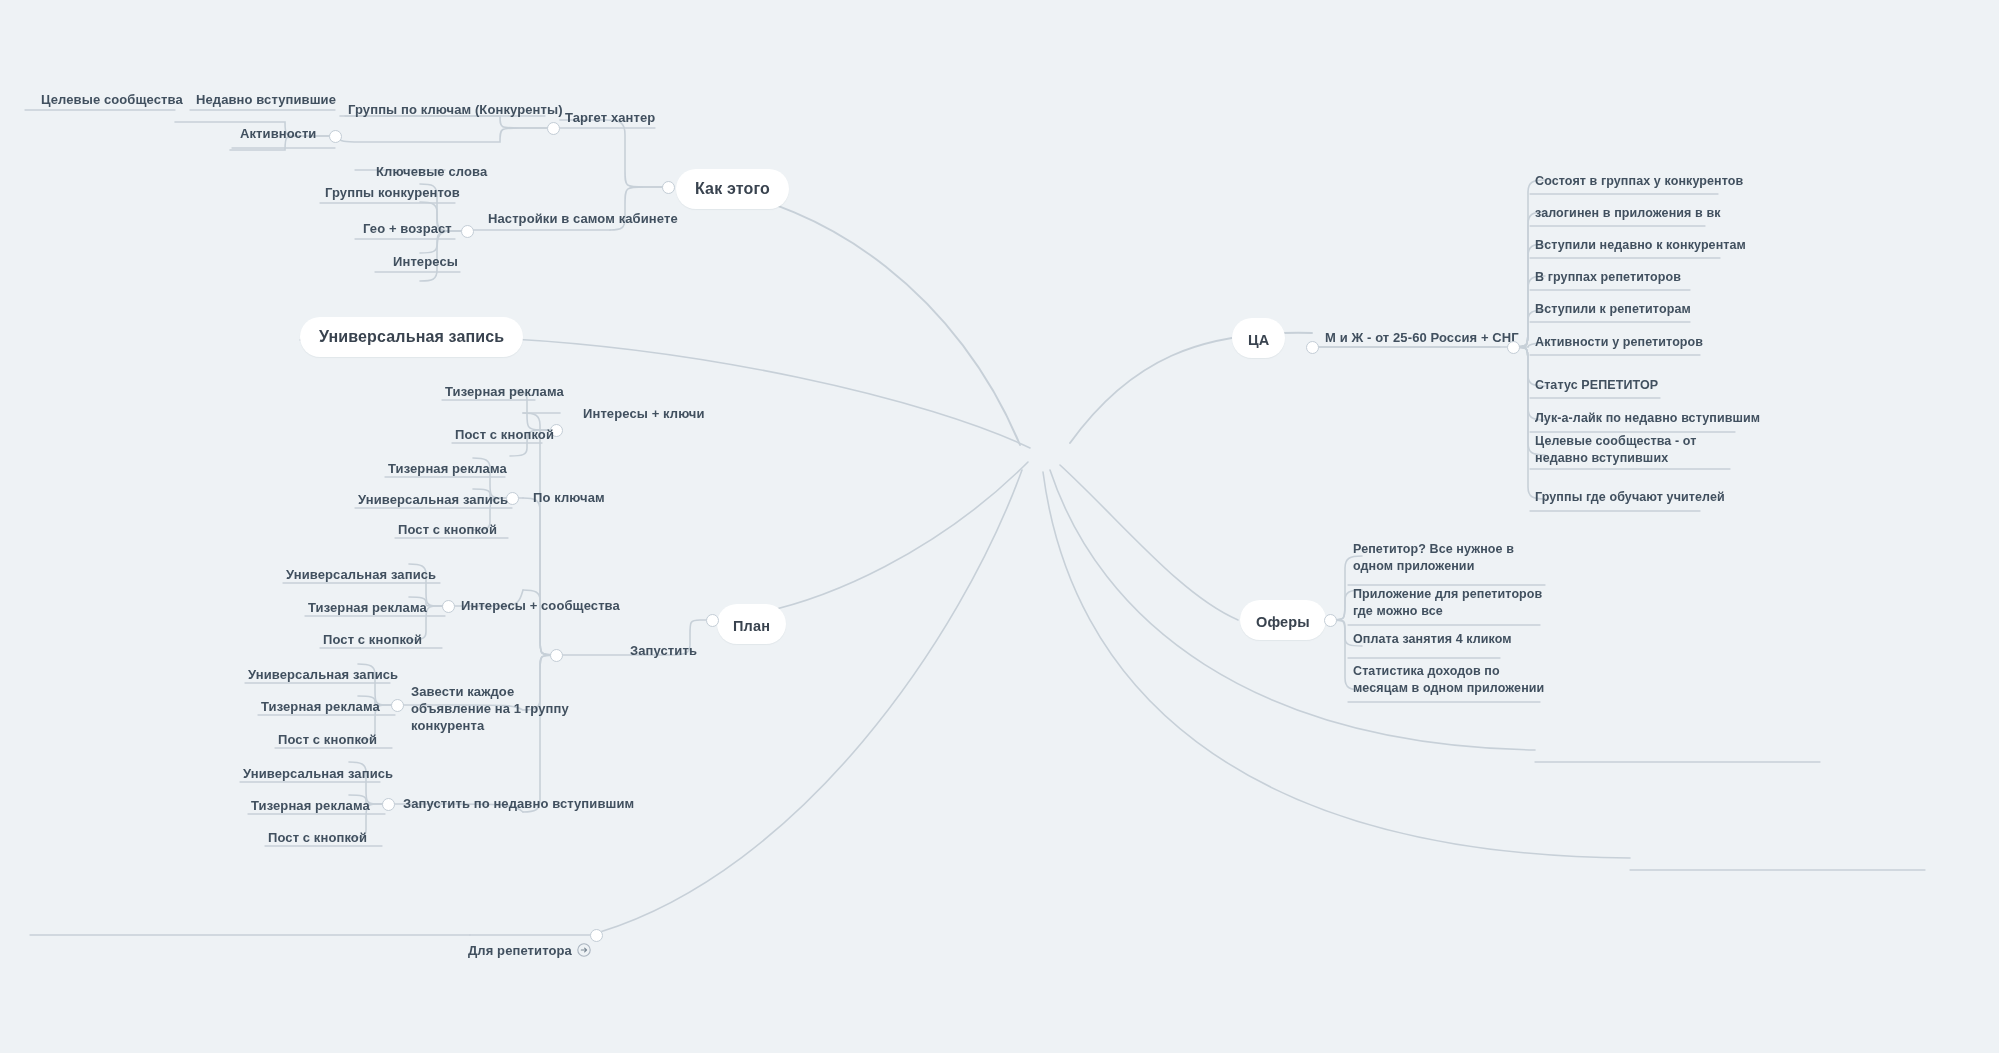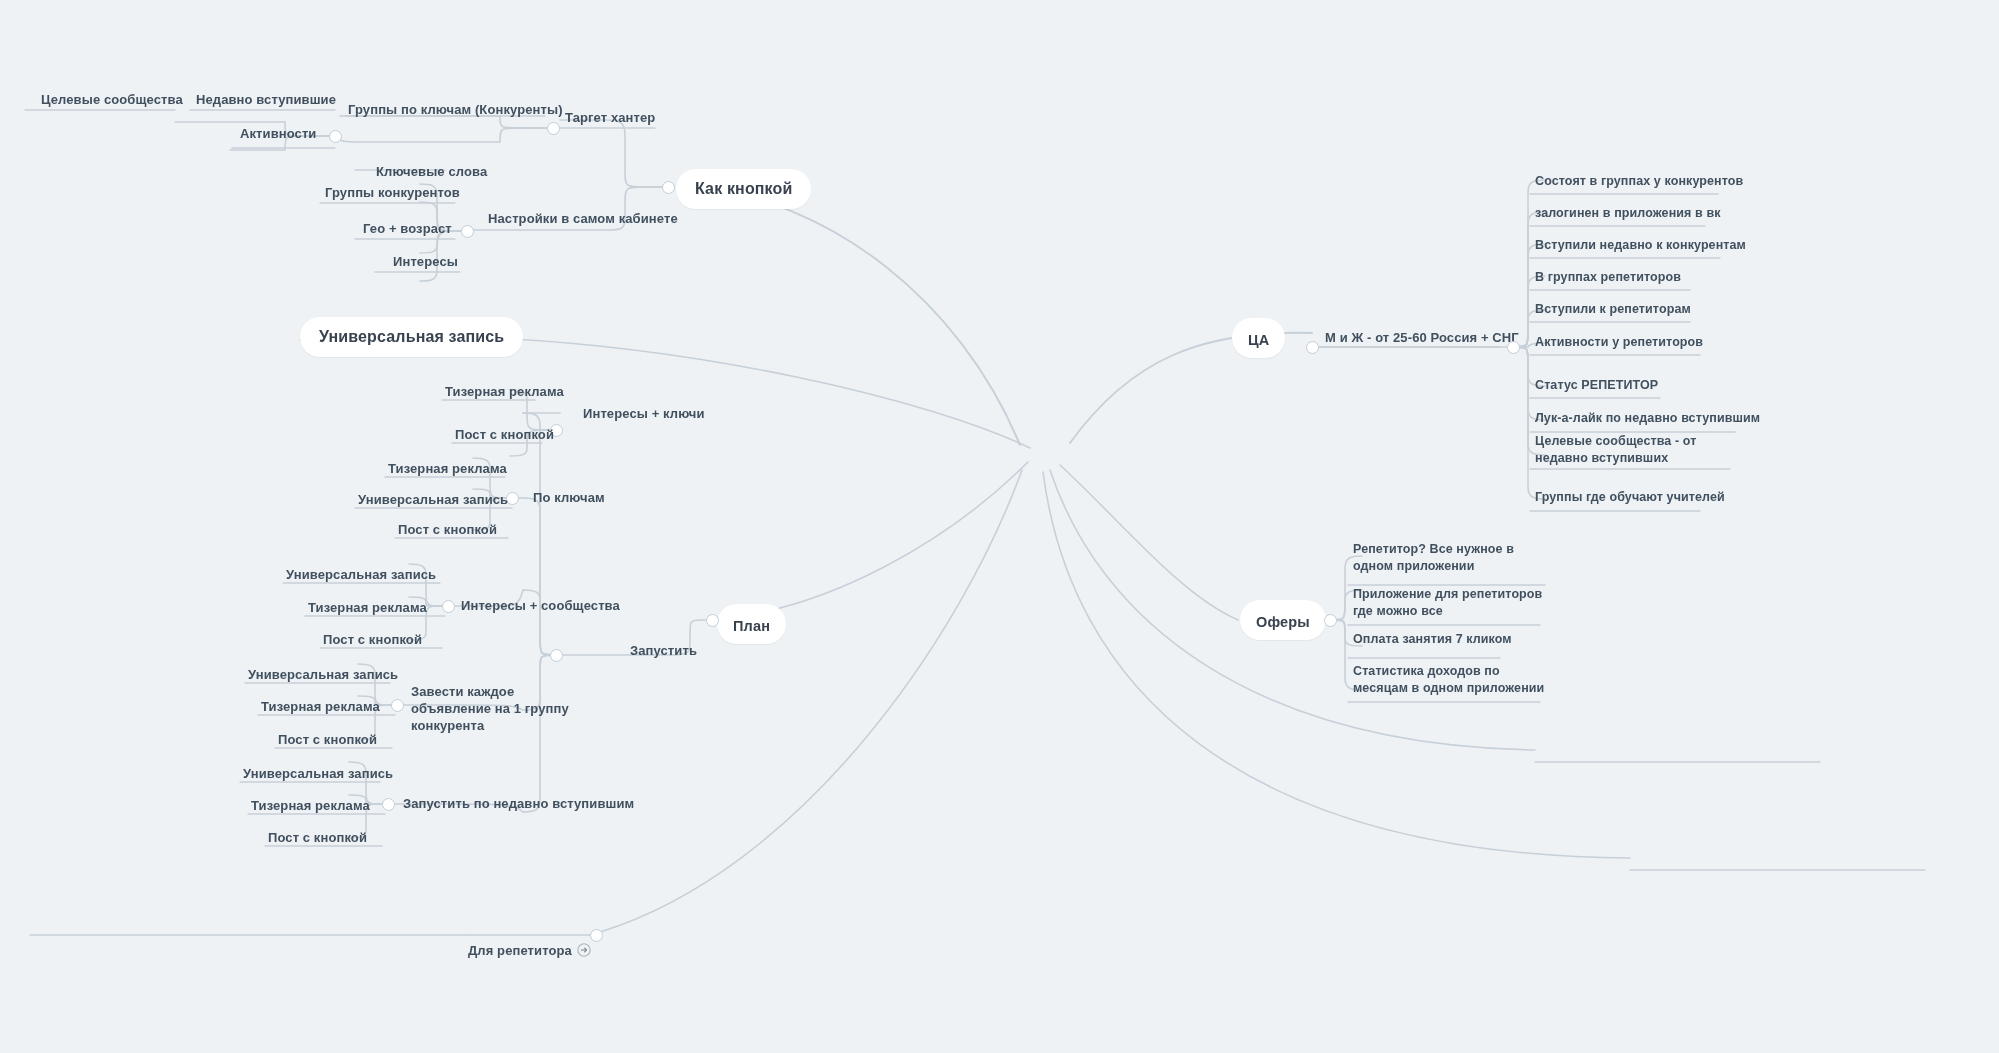--- a/index.html
+++ b/index.html
@@ -235,21 +235,21 @@
       <path d="M596,935 L 470,935"></path>
       <path d="M470,935 L 30,935" stroke-width="1.3"></path>
 
       <path d="M1535,762 L 1820,762" stroke-width="1.3"></path>
       <path d="M1630,870 L 1925,870" stroke-width="1.3"></path>
       <path d="M300,340 L 470,340" stroke-width="1.3"></path>
     </g>
   </svg>
 
 
-  <div class="node pill" style="left:676px; top:169px;">Как кнопкой</div>
+  <div class="node pill" style="left:676px; top:169px;">Как этого</div>
   <div class="dot" style="left:668px; top:187px;"></div>
 
   <div class="node leaf" style="left:562px; top:108px;">Таргет хантер</div>
   <div class="dot" style="left:553px; top:128px;"></div>
 
   <div class="node leaf" style="left:345px; top:100px;">Группы по ключам (Конкуренты)</div>
 
   <div class="node leaf" style="left:237px; top:124px;">Активности</div>
   <div class="dot" style="left:335px; top:136px;"></div>
 
@@ -281,21 +281,21 @@
   <div class="node leaf small" style="left:1532px; top:376px;">Статус РЕПЕТИТОР</div>
   <div class="node leaf small" style="left:1532px; top:409px;">Лук-а-лайк по недавно вступившим</div>
   <div class="node leaf small" style="left:1532px; top:432px; width:220px;">Целевые сообщества - от недавно вступивших</div>
   <div class="node leaf small" style="left:1532px; top:488px;">Группы где обучают учителей</div>
 
   <div class="node pill sm" style="left:1240px; top:600px;">Оферы</div>
   <div class="dot" style="left:1330px; top:620px;"></div>
 
   <div class="node leaf small" style="left:1350px; top:540px; width:200px;">Репетитор? Все нужное в одном приложении</div>
   <div class="node leaf small" style="left:1350px; top:585px; width:200px;">Приложение для репетиторов где можно все</div>
-  <div class="node leaf small" style="left:1350px; top:630px;">Оплата занятия 7 кликом</div>
+  <div class="node leaf small" style="left:1350px; top:630px;">Оплата занятия 4 кликом</div>
   <div class="node leaf small" style="left:1350px; top:662px; width:205px;">Статистика доходов по месяцам в одном приложении</div>
 
 
   <div class="node pill sm" style="left:717px; top:604px;">План</div>
   <div class="dot" style="left:712px; top:620px;"></div>
 
   <div class="node leaf" style="left:627px; top:641px;">Запустить</div>
   <div class="dot" style="left:556px; top:655px;"></div>
 
   <div class="node leaf" style="left:580px; top:404px;">Интересы + ключи</div>

